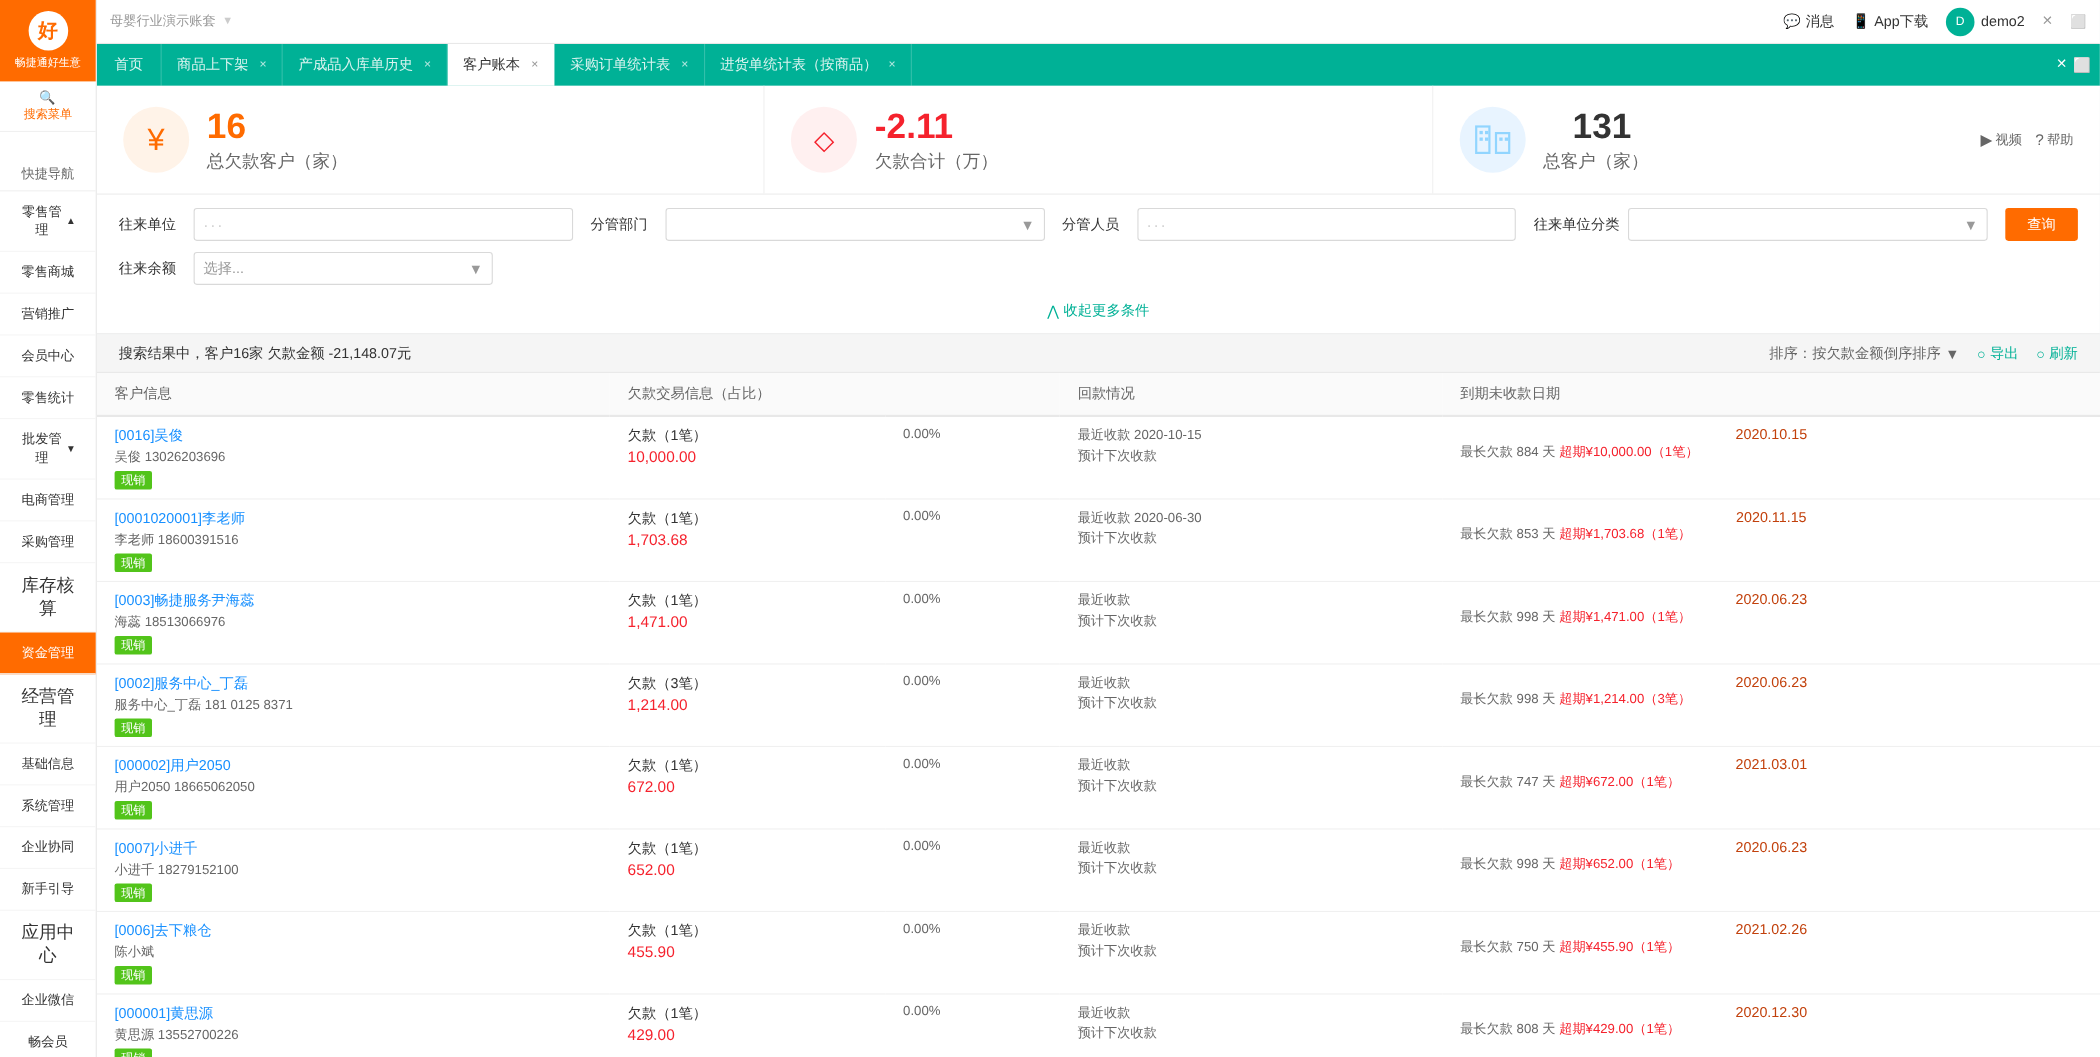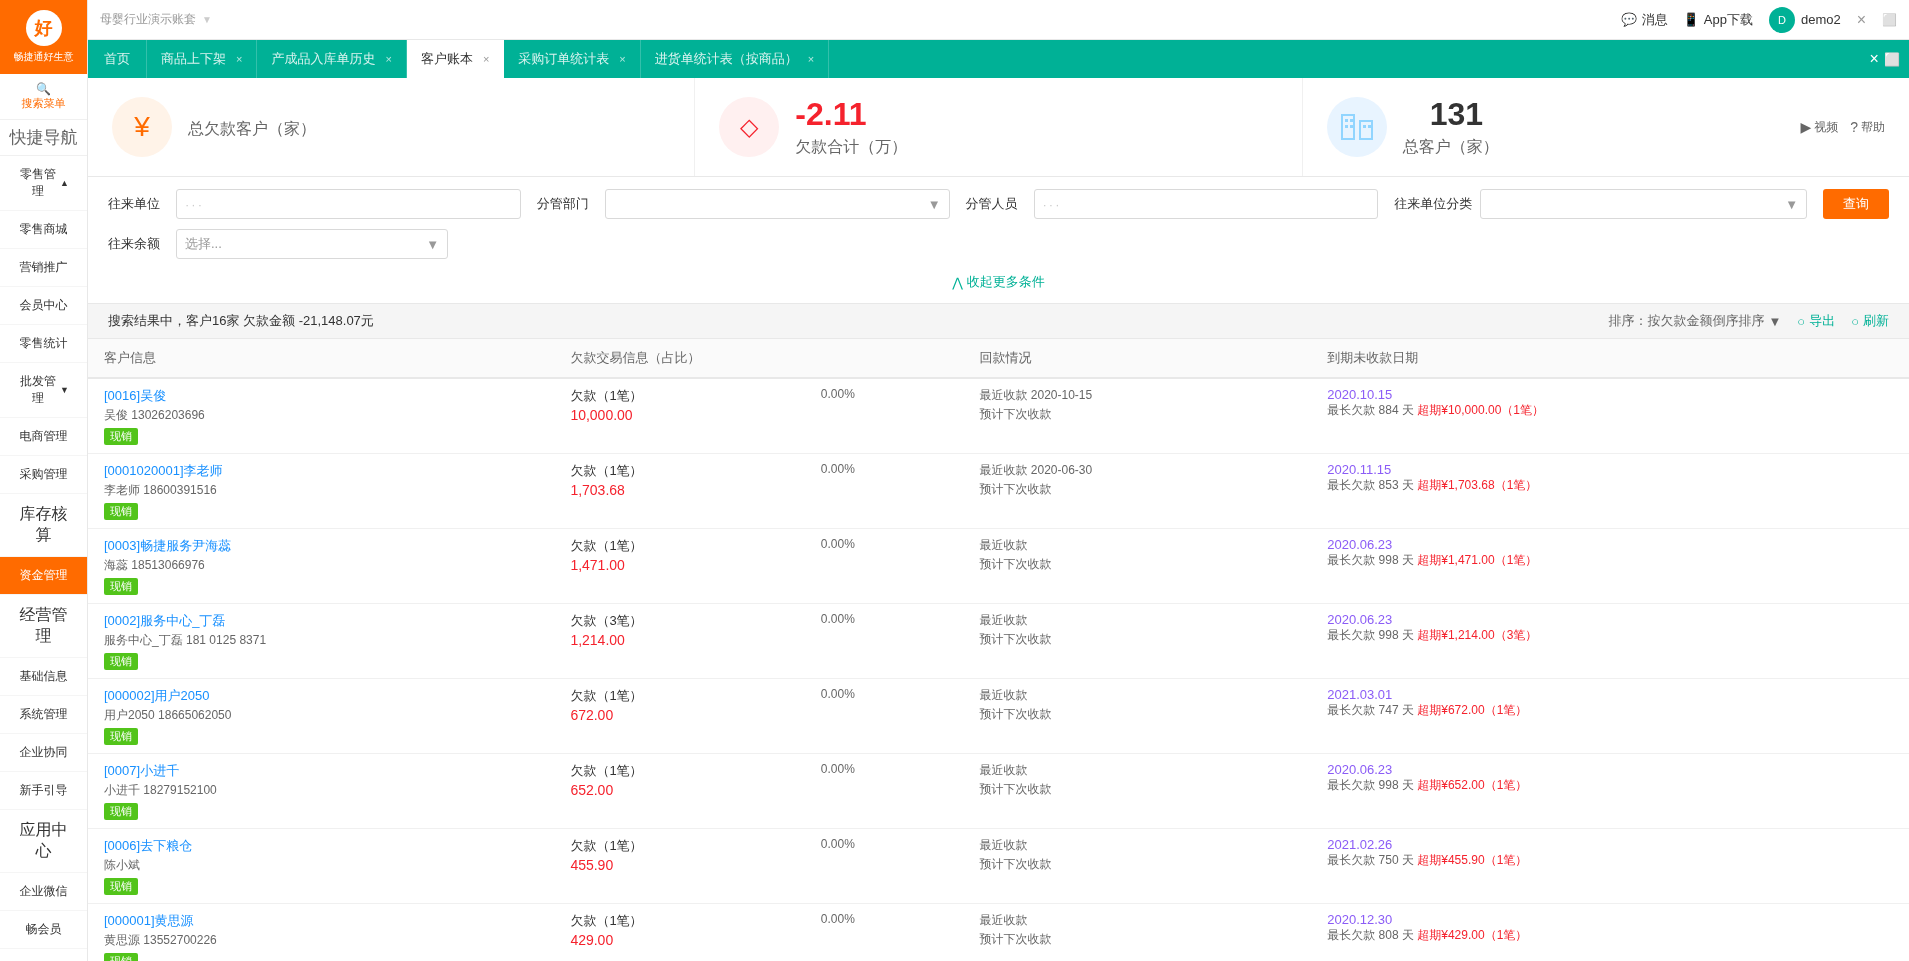--- a/index.html
+++ b/index.html
@@ -78,41 +78,41 @@
     .customer-name { color: #1890ff; cursor: pointer; font-size: 13px; }
     .customer-phone { color: #666; font-size: 12px; margin-top: 2px; }
     .tag-green { background: #52c41a; color: #fff; font-size: 11px; padding: 1px 6px; border-radius: 2px; display: inline-block; margin-top: 4px; }
     .debt-count { color: #333; font-size: 13px; }
     .debt-amount { color: #f5222d; font-size: 14px; font-weight: 500; margin-top: 2px; }
     .debt-ratio { color: #666; font-size: 12px; }
     .recovery-date { color: #666; font-size: 12px; }
     .recovery-next { color: #666; font-size: 12px; margin-top: 2px; }
     .overdue-days { color: #666; font-size: 12px; }
     .overdue-amount { color: #f5222d; font-size: 12px; margin-top: 2px; cursor: pointer; }
-    .overdue-date { color: #8b5cf6; font-size: 13px; }
+    .overdue-date { color: #c2410c; font-size: 13px; text-align: center; }
 
     .scrollbar::-webkit-scrollbar { width: 6px; }
     .scrollbar::-webkit-scrollbar-thumb { background: #ccc; border-radius: 3px; }
   </style>
 </head>
 <body>
 
 <div class="sidebar">
   <div class="sidebar-logo">
     <div style="width:36px;height:36px;background:#fff;border-radius:50%;display:flex;align-items:center;justify-content:center;margin-bottom:4px;">
       <span style="color:#ff6b00;font-size:18px;font-weight:bold;">好</span>
     </div>
     <div style="color:#fff;font-size:10px;text-align:center;">畅捷通好生意</div>
   </div>
   <div class="sidebar-search">
     <div>🔍</div>
     <div style="font-size:11px;">搜索菜单</div>
   </div>
   <div class="sidebar-quick">
-    <div style="font-size:17px;color:#666;">快捷导航</div>
+    <div style="font-size:12px;color:#666;margin-top:24px;">快捷导航</div>
   </div>
 
   <div class="sidebar-item" style="display:flex;align-items:center;justify-content:center;gap:2px;">
     <span style="font-size:12px;">零售管理</span>
     <span style="font-size:9px;">▲</span>
   </div>
   <div class="sidebar-item"><span style="font-size:12px;">零售商城</span></div>
   <div class="sidebar-item"><span style="font-size:12px;">营销推广</span></div>
   <div class="sidebar-item"><span style="font-size:12px;">会员中心</span></div>
   <div class="sidebar-item"><span style="font-size:12px;">零售统计</span></div>
@@ -190,20 +190,21 @@
       <span class="tabbar-action" style="font-size:13px;">⬜</span>
     </div>
   </div>
 
   <div class="stats-row">
     <div class="stat-card">
       <div class="stat-icon stat-icon-orange">
         <span style="font-size:28px;color:#ff6b00;">¥</span>
       </div>
       <div class="stat-info">
+        <div class="stat-number stat-number-orange">16</div>
         <div class="stat-label">总欠款客户（家）</div>
       </div>
     </div>
     <div class="stat-card">
       <div class="stat-icon stat-icon-red">
         <span style="font-size:24px;color:#f5222d;">◇</span>
       </div>
       <div class="stat-info">
         <div class="stat-number stat-number-red">-2.11</div>
         <div class="stat-label">欠款合计（万）</div>

